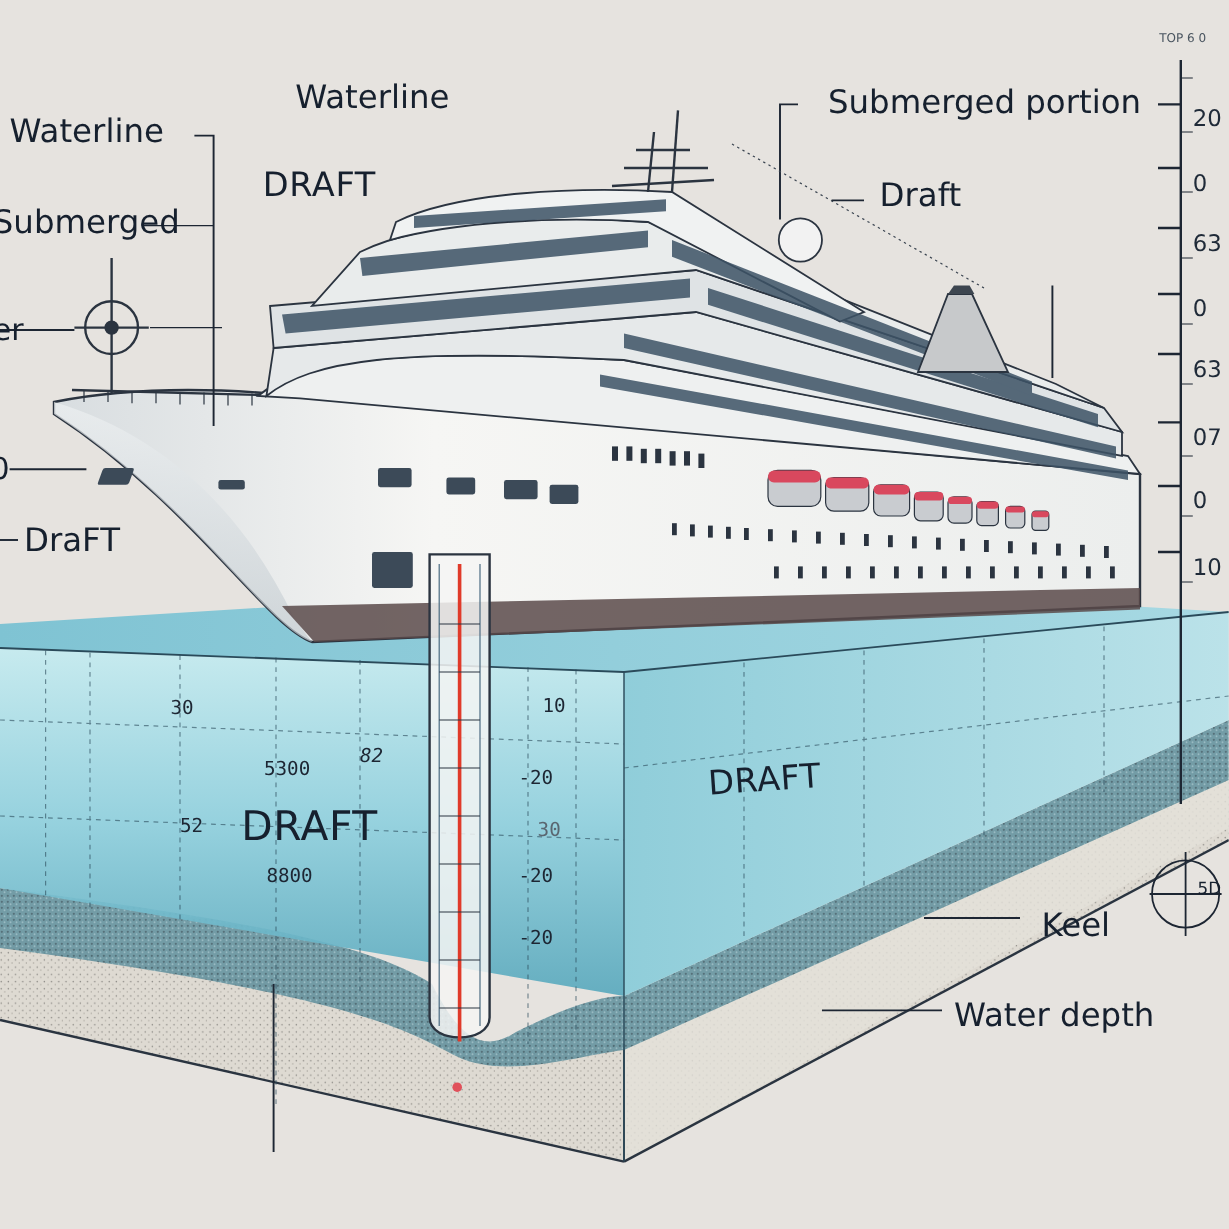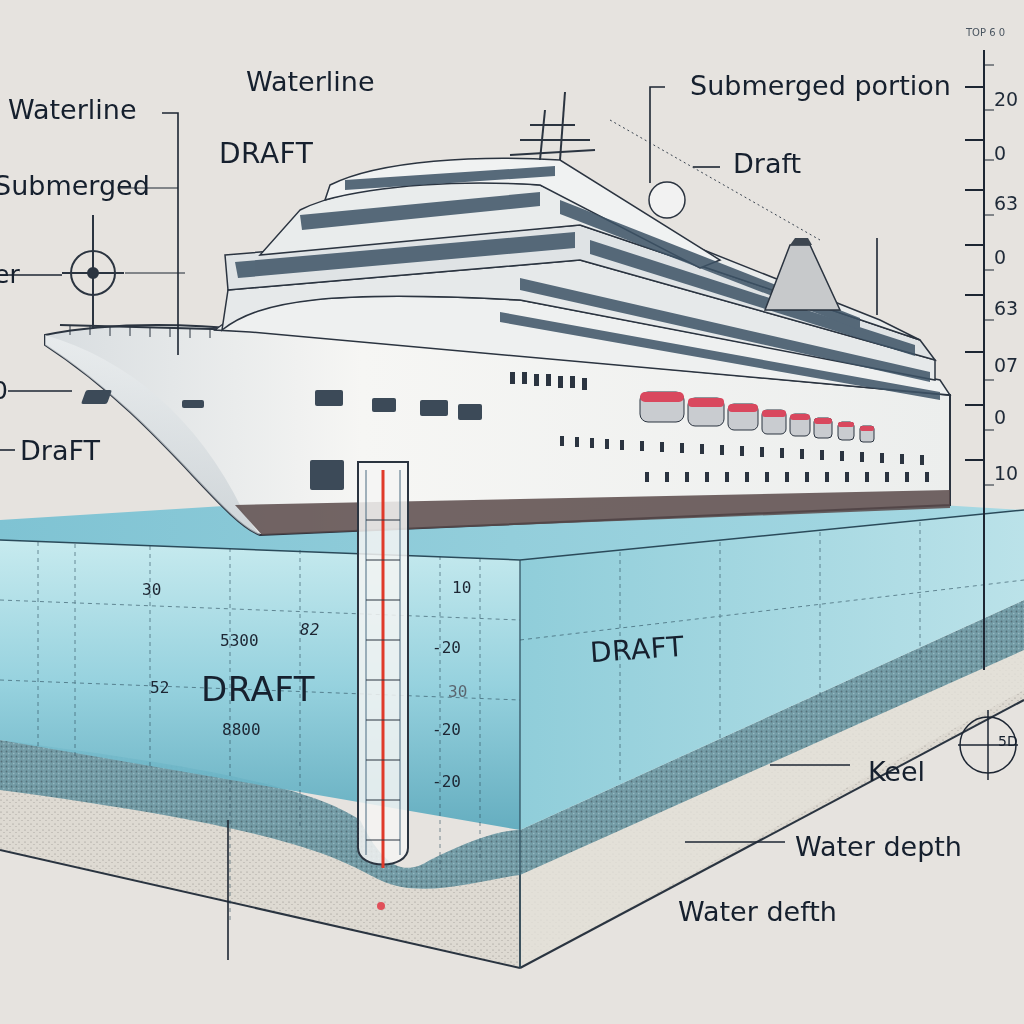--- a/index.html
+++ b/index.html
@@ -294,21 +294,20 @@
 <div class="lbl l-lg" style="left:690px;top:72px;">Submerged portion</div>
 <div class="lbl l-lg" style="left:733px;top:150px;">Draft</div>
 <div class="lbl l-md" style="left:-6px;top:262px;">er</div>
 <div class="lbl l-md" style="left:-8px;top:378px;">0</div>
 <div class="lbl l-lg" style="left:20px;top:437px;">DraFT</div>
 
 <div class="lbl l-draft-big" style="left:201px;top:672px;">DRAFT</div>
 <div class="lbl l-draft-caps" style="left:590px;top:636px;transform:rotate(-4deg);">DRAFT</div>
 <div class="lbl l-lg" style="left:868px;top:758px;">Keel</div>
 <div class="lbl l-lg" style="left:795px;top:822px;margin-top:11px;">Water depth</div>
-<div class="lbl l-lg" style="left:678px;top:898px;">Water defth</div>
 
 <div class="tick" style="left:142px;top:580px;">30</div>
 <div class="tick" style="left:300px;top:620px;font-style:italic;">82</div>
 <div class="tick" style="left:220px;top:631px;">5300</div>
 <div class="tick" style="left:138px;top:678px;margin-left:12px;">52</div>
 <div class="tick" style="left:222px;top:720px;">8800</div>
 <div class="tick" style="left:452px;top:578px;">10</div>
 <div class="tick" style="left:432px;top:638px;">-20</div>
 <div class="tick" style="left:448px;top:682px;color:#5a6670;">30</div>
 <div class="tick" style="left:432px;top:720px;">-20</div>

